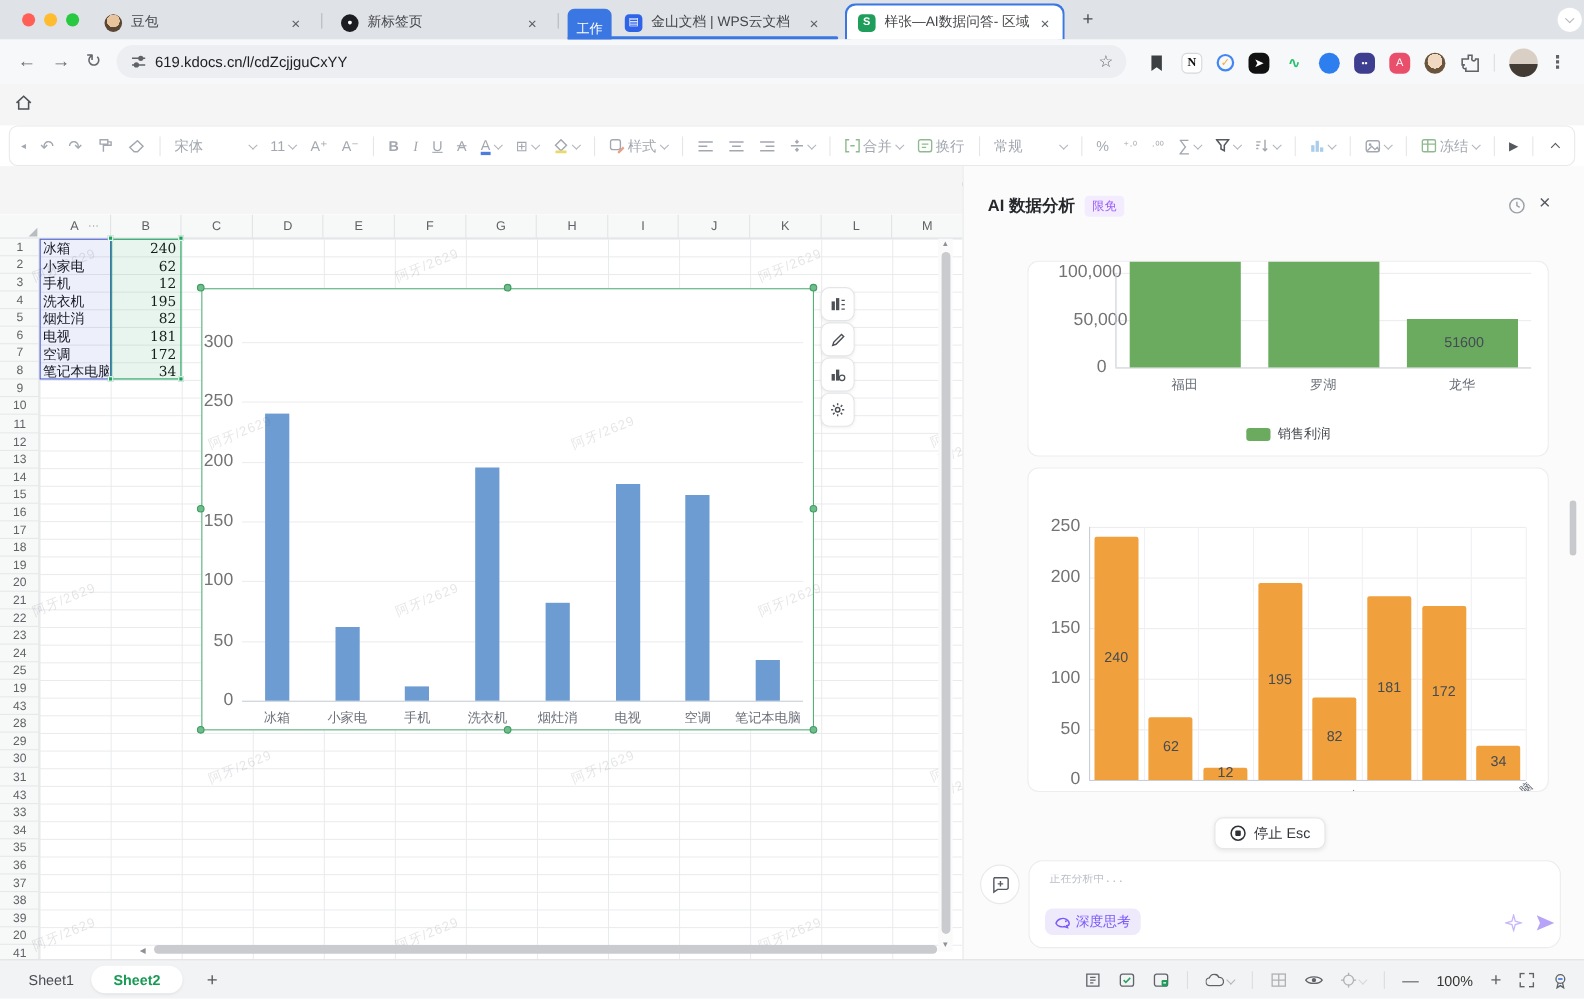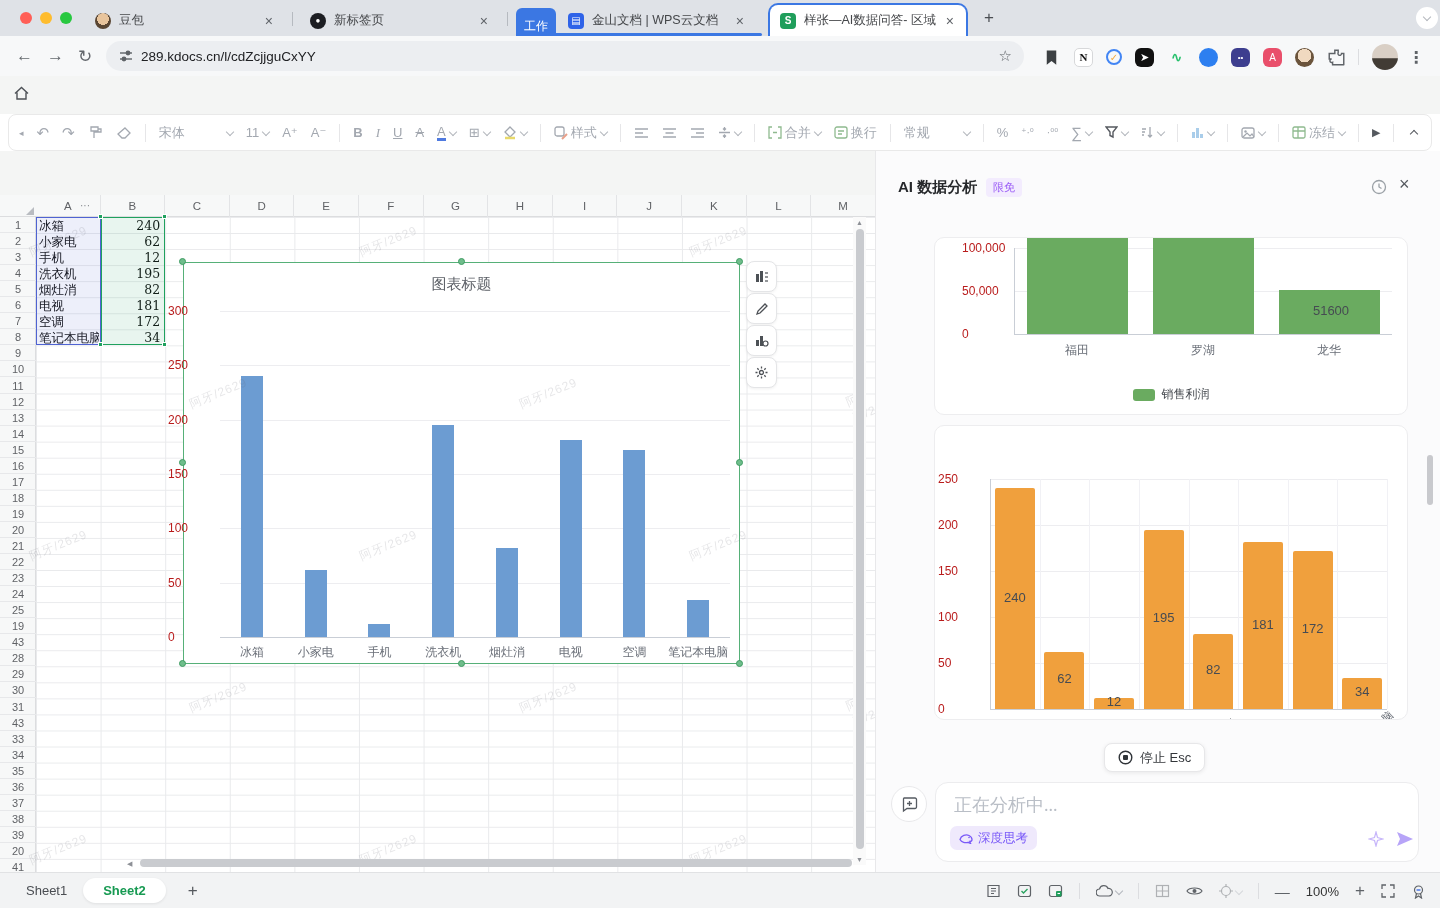--- a/index.html
+++ b/index.html
@@ -51,41 +51,41 @@
 .gridbg{position:absolute;left:36px;top:22px;width:839px;height:655px;background-image:linear-gradient(to right,#e9eaec 1px,transparent 1px),linear-gradient(to bottom,#e9eaec 1px,transparent 1px);background-size:64.6px 16.05px}
 .cell{position:absolute;height:16px;line-height:16px;font-family:"DejaVu Serif","Liberation Serif",serif;font-size:12.5px;color:#111;white-space:nowrap;overflow:hidden}
 .selA{position:absolute;border:1.5px solid #4f63d2;background:rgba(79,99,210,.10)}
 .selB{position:absolute;border:1.5px solid #1fa15e;background:rgba(31,161,94,.10)}
 .hdl{position:absolute;width:5px;height:5px;background:#1fa15e;border:1px solid #fff}
 .wm{position:absolute;color:rgba(100,100,110,.16);font-size:12px;transform:rotate(-22deg);letter-spacing:1px;pointer-events:none;z-index:6}
 
 .chartbox{position:absolute;left:183px;top:67px;width:557px;height:402px;background:#fff;border:1.5px solid #56b078;z-index:4}
 .cdot{position:absolute;width:7px;height:7px;border-radius:50%;background:#6fbd8b;border:1.5px solid #3f9c63;z-index:5}
 .ctitle{position:absolute;width:100%;text-align:center;font-size:15px;color:#5b5f66}
-.ctick{position:absolute;width:44px;font-size:12px;color:#b91c1c;height:14px;line-height:14px}
+.ctick{position:absolute;width:44px;text-align:right;font-size:16px;color:#737373;height:14px;line-height:14px}
 .ccat{position:absolute;font-size:12px;color:#6a6f78;text-align:center}
 .cline{position:absolute}
 .cbar{position:absolute}
 .cval{position:absolute;width:60px;text-align:center;font-size:13px;color:#464b52}
 .sidebtn{position:absolute;left:746px;width:31px;height:31px;background:#fff;border:1px solid #e4e5e7;border-radius:8px;box-shadow:0 1px 3px rgba(0,0,0,.06);display:flex;align-items:center;justify-content:center;color:#4d5156;z-index:7}
 
 .vscroll{position:absolute;left:853px;top:22px;width:13px;height:648px;background:#fafafa;z-index:8}
 .vthumb{position:absolute;left:2.5px;top:12px;width:8px;height:620px;background:#c9cbcf;border-radius:4px}
 .hscroll{position:absolute;left:140px;top:664px;width:712px;height:8px;background:#c9cbcf;border-radius:4px;z-index:8}
 .sar{position:absolute;font-size:7px;color:#8d9096;z-index:9}
 
 .panel{position:absolute;left:875px;top:151px;width:565px;height:721px;background:#fbfbfc;border-left:1px solid #e8e8ea}
 .ptitle{position:absolute;left:22px;top:27px;font-size:15px;font-weight:bold;color:#26282b}
 .pbadge{position:absolute;left:110px;top:27px;background:#f3ecfe;color:#9b5cf6;font-size:11px;padding:2px 7px;border-radius:4px}
 .pcontent{position:absolute;left:0;top:74px;width:565px;height:510px;overflow:hidden}
 .card{position:absolute;left:58px;width:474px;background:#fff;border:1px solid #ededef;border-radius:10px;overflow:hidden}
 .stopbtn{position:absolute;left:228px;top:592px;height:29px;background:#fff;border:1px solid #e7e7e9;border-radius:8px;box-shadow:0 1px 4px rgba(0,0,0,.08);display:flex;align-items:center;gap:7px;padding:0 13px;font-size:13px;color:#33363a}
 .newchat{position:absolute;left:15px;top:635px;width:36px;height:36px;border-radius:50%;background:#fff;border:1px solid #e9e9eb;display:flex;align-items:center;justify-content:center}
 .inputcard{position:absolute;left:59px;top:631px;width:484px;height:80px;background:#fff;border:1px solid #ececee;border-radius:13px}
-.inputcard input{position:absolute;left:18px;top:12px;width:440px;border:none;outline:none;font-size:18px;color:#0c4a6e;font-family:Liberation Serif, serif}
+.inputcard input{position:absolute;left:18px;top:12px;width:440px;border:none;outline:none;font-size:10px;color:#0c4a6e;font-family:Liberation Mono, monospace}
 .inputcard input::placeholder{color:#b9bec6}
 .dthink{position:absolute;left:14px;top:43px;height:24px;background:#efe9fc;border-radius:7px;display:flex;align-items:center;gap:5px;padding:0 9px;font-size:12.5px;color:#7a5af8}
 .pscroll{position:absolute;left:551px;top:304px;width:6px;height:50px;background:#c8c9cd;border-radius:3px}
 
 .bottombar{position:absolute;left:0;top:872px;width:1440px;height:36px;background:#f2f3f4;border-top:1px solid #e1e2e4;display:flex;align-items:center}
 .btab{font-size:13px;color:#4a4d52;margin-left:26px}
 .btab.on{background:#fff;color:#179a52;font-weight:bold;border-radius:14px;padding:5px 20px;box-shadow:0 1px 3px rgba(0,0,0,.08);margin-left:16px}
 .bstat{position:absolute;right:14px;top:0;height:36px;display:flex;align-items:center;gap:16px;color:#5f6368}
 .bdiv{width:1px;height:16px;background:#dcdde0}
 .zoomlvl{font-size:13px;color:#333}
@@ -140,21 +140,21 @@
   </div>
   <div class="urlpill">
     <svg class="ic" width="14" height="14" viewBox="0 0 14 14" style="margin:0 8px 0 13px">
         <g stroke="#5f6368" stroke-width="1.4" fill="none">
           <line x1="1" y1="4" x2="13" y2="4"></line>
           <line x1="1" y1="10" x2="13" y2="10"></line>
           <circle cx="9" cy="4" r="1.7" fill="#5f6368"></circle>
           <circle cx="5" cy="10" r="1.7" fill="#5f6368"></circle>
         </g>
       </svg>
-    <span>289.kdocs.cn/l/cdZcjjguCxYY</span>
+    <span>619.kdocs.cn/l/cdZcjjguCxYY</span>
     <span style="margin-left:auto;margin-right:12px;font-size:15px;color:#5f6368">☆</span>
   </div>
   <div style="position:absolute;left:1036px;top:44px;display:flex;align-items:center">
     <svg class="ext" style="margin-left:6px" width="16" height="16" viewBox="0 0 16 16">
         <path d="M4 2h8v12l-4-3-4 3z" fill="#3c4043"></path>
       </svg>
     <span class="ext" style="background:#fff;border:1px solid #d7d8da;color:#111;font-family:'Liberation Serif',serif;font-weight:bold">N</span>
     <span class="ext" style="border:2px solid #4285f4;border-radius:50%;width:16px;height:16px;color:#f4a83b;font-weight:bold;font-size:10px">✓</span>
     <span class="ext" style="background:#111;color:#fff;border-radius:6px">➤</span>
     <span class="ext" style="color:#27c06c;font-weight:bold;font-size:14px">∿</span>
@@ -486,21 +486,20 @@
         <div class="wm" style="left: 688px; top: 342px;">阿牙/2629</div>
         <div class="wm" style="left: 188px; top: 494px;">阿牙/2629</div>
         <div class="wm" style="left: 518px; top: 494px;">阿牙/2629</div>
         <div class="wm" style="left: 848px; top: 494px;">阿牙/2629</div>
         <div class="wm" style="left: 28px; top: 646px;">阿牙/2629</div>
         <div class="wm" style="left: 358px; top: 646px;">阿牙/2629</div>
         <div class="wm" style="left: 688px; top: 646px;">阿牙/2629</div>
       </div>
 
     <div class="chartbox" id="sheetChart">
-        <div class="ctitle" style="top: 12px;">图表标题</div>
         <div class="ctick" style="left: -16px; top: 367px;">0</div>
         <div class="cline" style="left: 36px; top: 319.667px; width: 510px; height: 1px; background: rgb(237, 237, 240);"></div>
         <div class="ctick" style="left: -16px; top: 312.667px;">50</div>
         <div class="cline" style="left: 36px; top: 265.333px; width: 510px; height: 1px; background: rgb(237, 237, 240);"></div>
         <div class="ctick" style="left: -16px; top: 258.333px;">100</div>
         <div class="cline" style="left: 36px; top: 211px; width: 510px; height: 1px; background: rgb(237, 237, 240);"></div>
         <div class="ctick" style="left: -16px; top: 204px;">150</div>
         <div class="cline" style="left: 36px; top: 156.667px; width: 510px; height: 1px; background: rgb(237, 237, 240);"></div>
         <div class="ctick" style="left: -16px; top: 149.667px;">200</div>
         <div class="cline" style="left: 36px; top: 102.333px; width: 510px; height: 1px; background: rgb(237, 237, 240);"></div>
@@ -588,21 +587,21 @@
     <svg class="ic" style="position:absolute;left:495px;top:28px" width="16" height="16" viewBox="0 0 16 16">
         <circle cx="8" cy="8" r="6.5" fill="none" stroke="#9aa0a6" stroke-width="1.3"></circle>
         <path d="M8 4.5V8l2.5 1.5" fill="none" stroke="#9aa0a6" stroke-width="1.3"></path>
       </svg>
     <span style="position:absolute;left:523px;top:23px;font-size:18px;color:#55595f">×</span>
 
     <div class="pcontent">
       <div class="card" style="top:12px;height:178px" id="greenChart">
           <div class="ctick" style="left: 27px; top: 89px;">0</div>
           <div class="cline" style="left: 79px; top: 53px; width: 378px; height: 1px; background: rgb(237, 237, 240);"></div>
-          <div class="ctick" style="left: 27px; top: 46px;">50,000</div>
+          <div class="ctick" style="left: 41px; top: 46px;">50,000</div>
           <div class="cline" style="left: 79px; top: 10px; width: 378px; height: 1px; background: rgb(237, 237, 240);"></div>
           <div class="ctick" style="left: 27px; top: 3px;">100,000</div>
           <div class="cline" style="left: 79px; top: 96px; width: 378px; height: 1px; background: rgb(201, 206, 214);"></div>
           <div class="cline" style="left: 79px; top: 10px; width: 1px; height: 86px; background: rgb(201, 206, 214);"></div>
           <div class="cbar" style="left: 91.5px; top: -24px; width: 101px; height: 120px; background: rgb(106, 171, 96); border-radius: 0px;"></div>
           <div class="cbar" style="left: 217.5px; top: -24px; width: 101px; height: 120px; background: rgb(106, 171, 96); border-radius: 0px;"></div>
           <div class="cbar" style="left: 343.5px; top: 51.624px; width: 101px; height: 44.376px; background: rgb(106, 171, 96); border-radius: 0px;"></div>
           <div class="cval" style="left: 366px; top: 64.812px;">51600</div>
           <div class="ccat" style="left: 79px; top: 104px; width: 126px;">福田</div>
           <div class="ccat" style="left: 205px; top: 104px; width: 126px;">罗湖</div>

